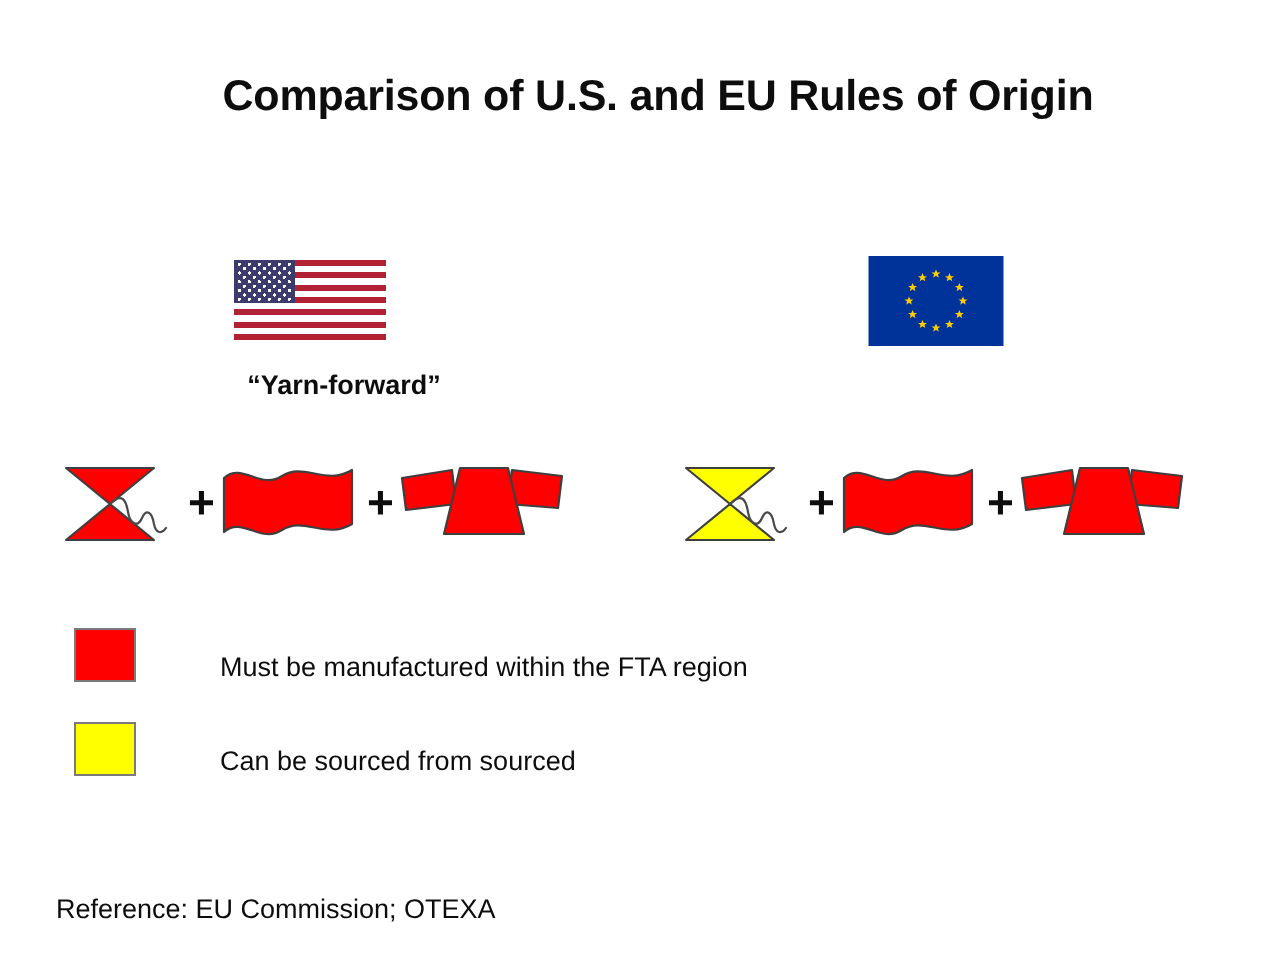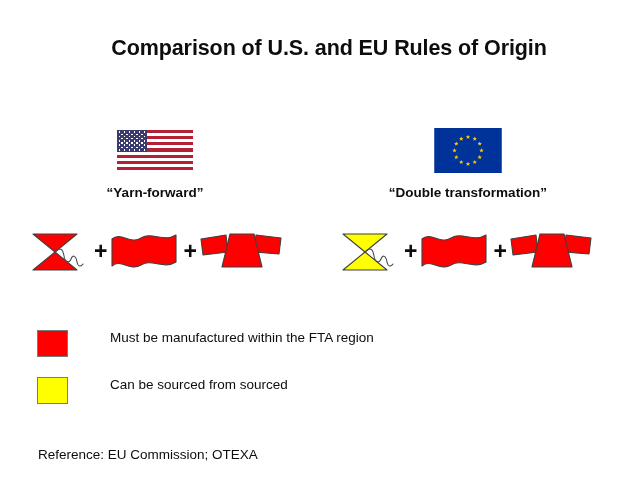--- a/index.html
+++ b/index.html
@@ -56,21 +56,21 @@
   
   .rule-caption {
     position: absolute;
     font-size: 13.5px;
     font-weight: bold;
     color: #0d0d0d;
     text-align: center;
     white-space: nowrap;
   }
   .caption-us {
-    left: 55px;
+    left: 72px;
     top: 185px;
     width: 200px;
   }
   .caption-eu {
     left: 368px;
     top: 185px;
     width: 200px;
   }
 
   
@@ -96,22 +96,21 @@
     line-height: 1;
     margin: 0 2px;
     font-family: "Liberation Sans", sans-serif;
   }
 
   
   .legend-row {
     position: absolute;
     left: 37px;
     display: flex;
-    align-items: flex-start;
-    margin-top: 16px;
+    align-items: flex-end;
   }
   .legend-row-1 { top: 314px; }
   .legend-row-2 { top: 361px; }
   .swatch {
     width: 31px;
     height: 27px;
     border: 1px solid #7a7a7a;
     box-sizing: border-box;
     flex: 0 0 auto;
   }
@@ -123,21 +122,20 @@
   }
 
   
   .reference {
     position: absolute;
     left: 28px;
     top: 447px;
     font-size: 13.5px;
     color: #0d0d0d;
     white-space: nowrap;
-    margin-left: 10px;
   }
 </style>
 </head>
 <body>
 
 <div id="slide">
 
   <div class="title">
     <span class="title-line">Comparison of U.S. and EU Rules of Origin</span>
   </div>
@@ -268,21 +266,20 @@
             </g>
           <g transform="rotate(330) translate(0,-18) rotate(-330)">
               <polygon points="0,-3 0.88,-0.93 3,-0.93 1.3,0.36 1.85,2.43 0,1.2 -1.85,2.43 -1.3,0.36 -3,-0.93 -0.88,-0.93"></polygon>
             </g>
         </g>
       </g>
     </svg>
   </div>
 
   <div class="rule-caption caption-us">“Yarn-forward”</div>
-  <div class="rule-caption caption-eu">“Double transformation”</div>
 
   <div class="process-row row-us">
 
     <div class="stage">
       <svg width="62" height="50" viewBox="0 0 62 50">
         <polygon points="3,8 47,8 25,26" fill="#FF0000" stroke="#3f3f3f" stroke-width="1.1" stroke-linejoin="round"></polygon>
         <polygon points="25,26 47,44 3,44" fill="#FF0000" stroke="#3f3f3f" stroke-width="1.1" stroke-linejoin="round"></polygon>
         <path d="M25,26 C31,20 33,24 34,30 C35,36 39,38 41,33 C43,28 46,30 47,36 C48,41 51,41 53,38" fill="none" stroke="#4a4a4a" stroke-width="1.1" stroke-linecap="round"></path>
       </svg>
     </div>

